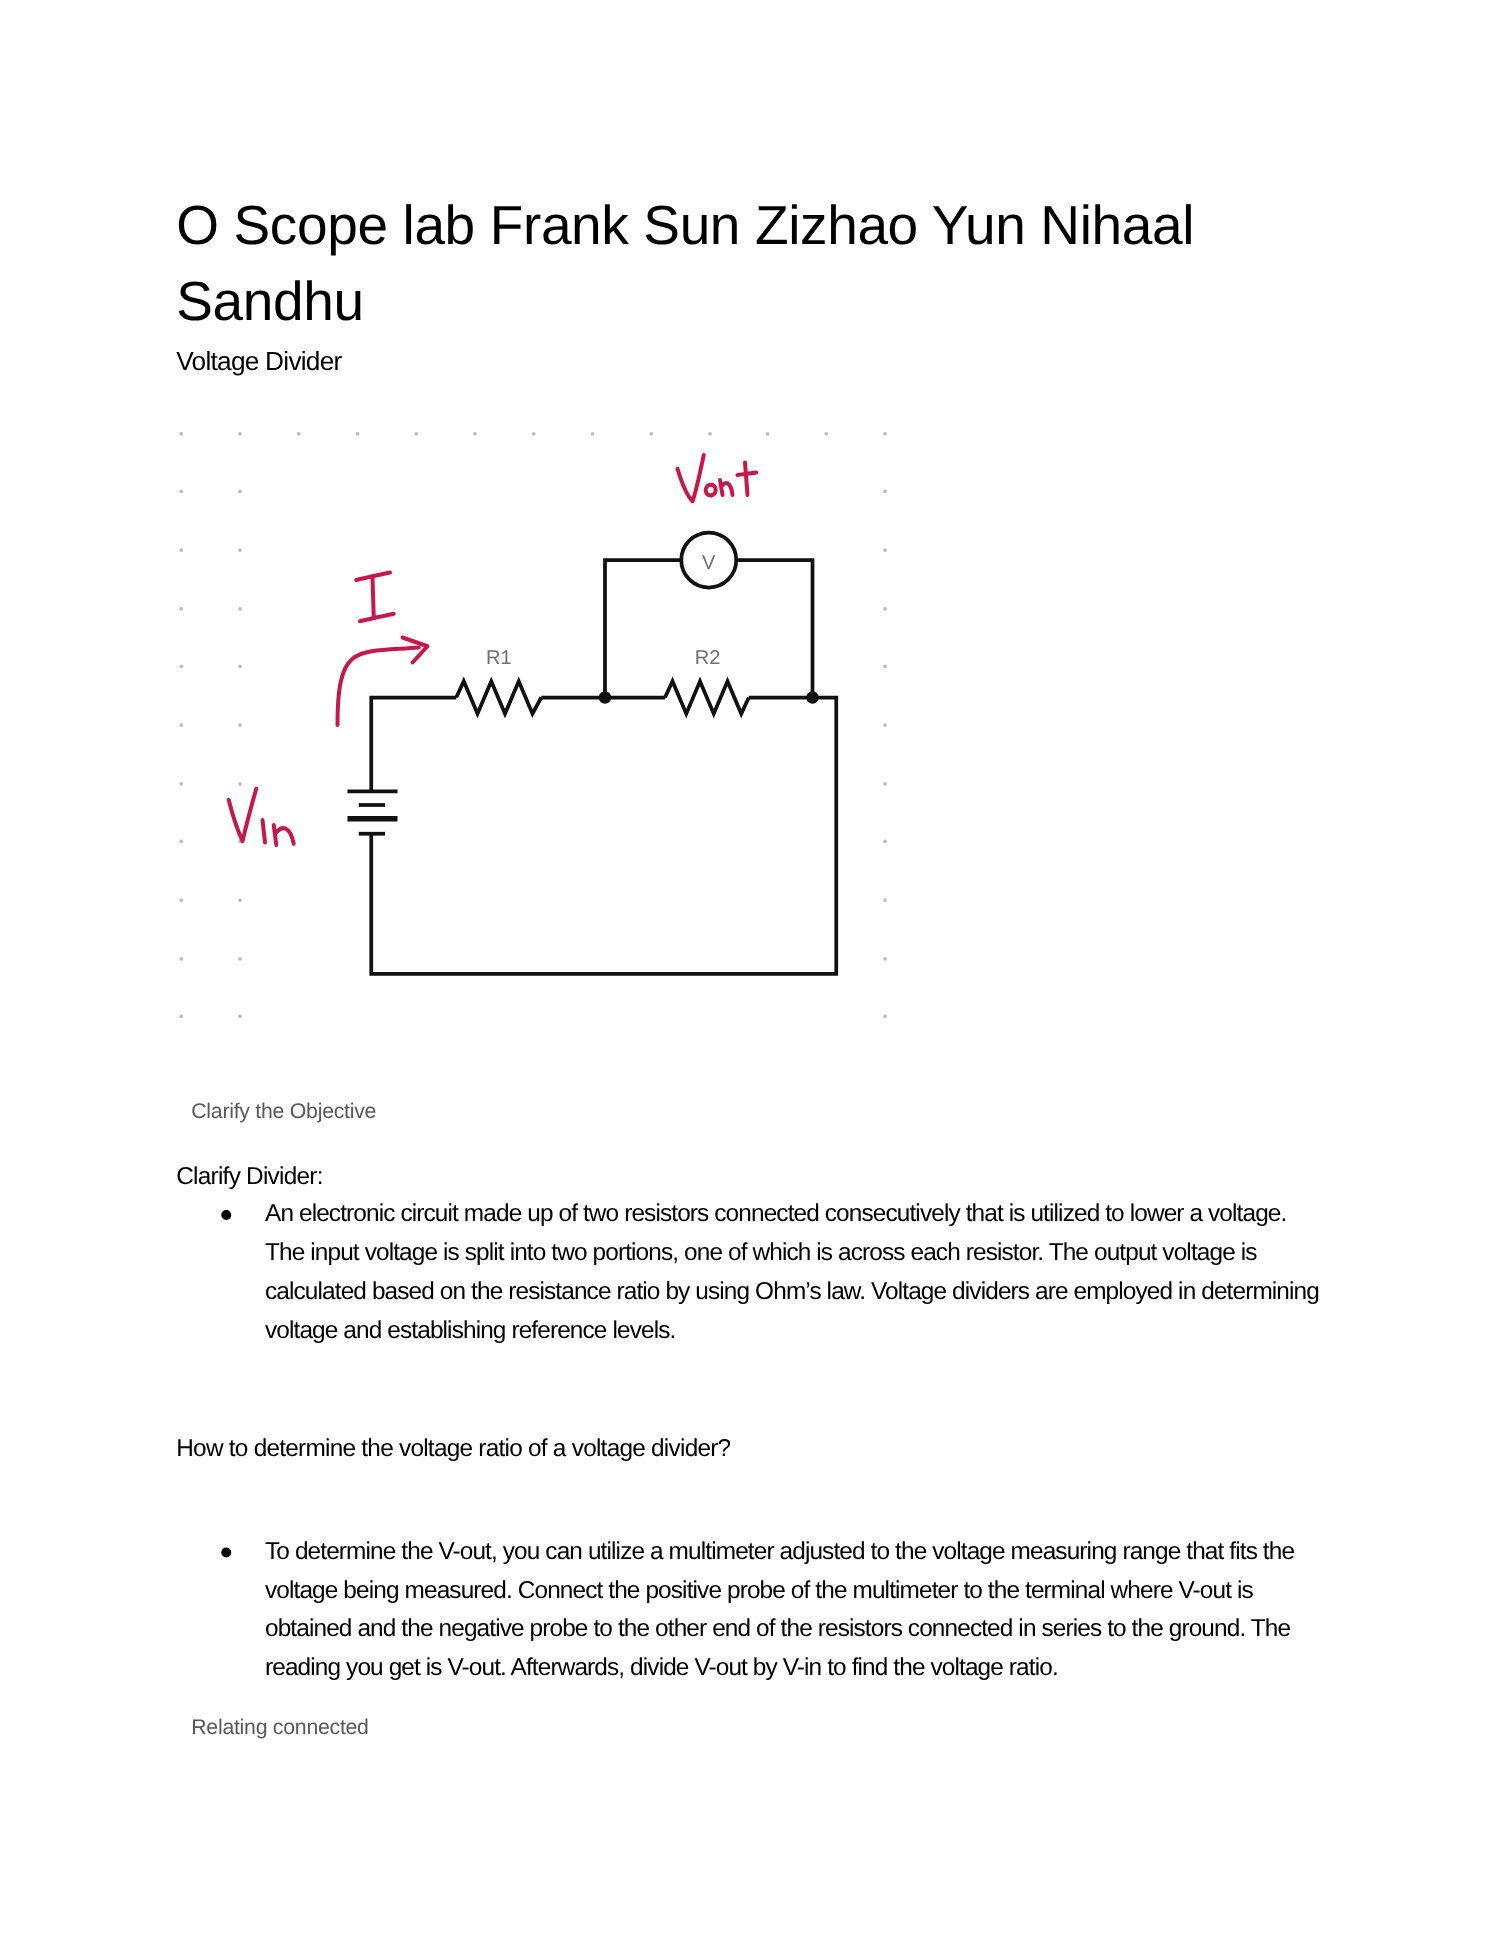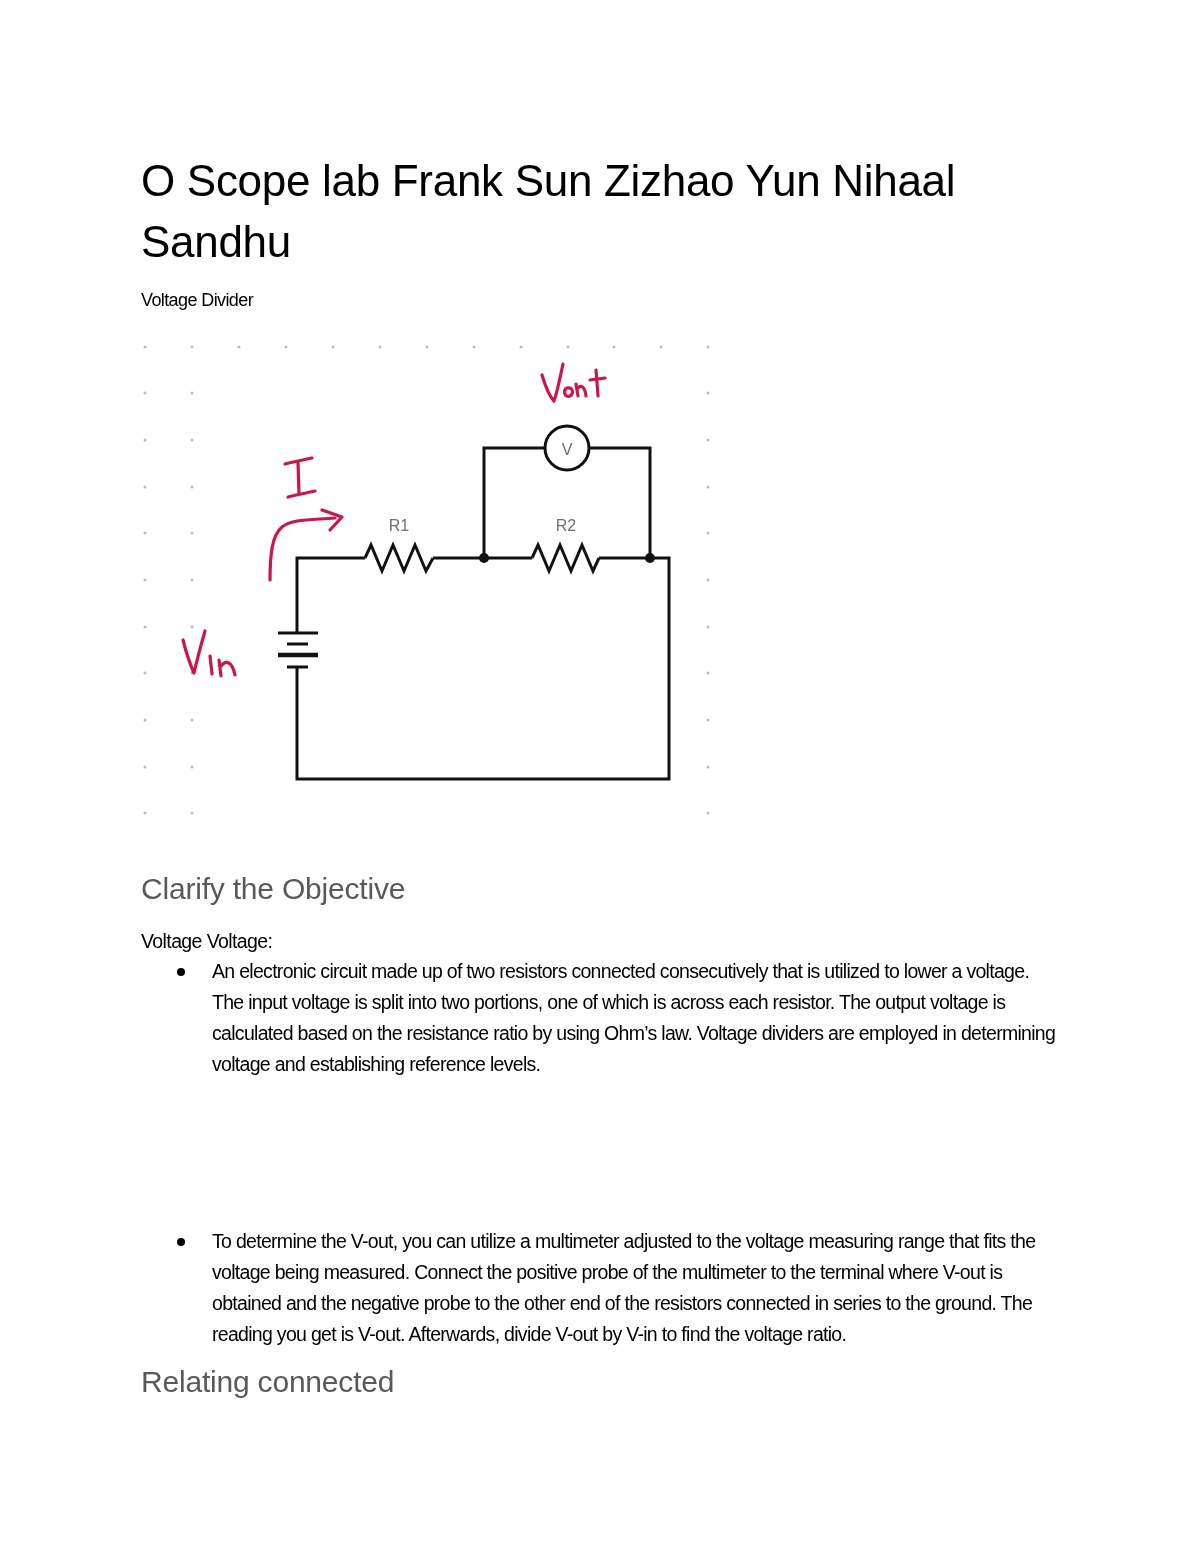--- a/index.html
+++ b/index.html
@@ -2,25 +2,25 @@
 <html><head>
 <meta charset="utf-8">
 <style>
   html, body { margin: 0; padding: 0; background: #ffffff; }
   body { width: 1200px; height: 1553px; position: relative; overflow: hidden;
          font-family: "Liberation Sans", sans-serif; color: #000; }
   .page { position: absolute; left: 0; top: 0; width: 1200px; height: 1287px; }
   .title { position: absolute; left: 141px; top: 150px; width: 920px;
            font-size: 44px; line-height: 61px; font-weight: normal; margin: 0;
            letter-spacing: -0.3px; }
-  .subtitle { position: absolute; left: 141px; top: 288px; font-size: 18px; line-height: 24px;
+  .subtitle { position: absolute; left: 141px; top: 278px; font-size: 21px; line-height: 24px;
               letter-spacing: -0.6px; }
   .figure { position: absolute; left: 130px; top: 330px; width: 600px; height: 500px; }
   .figure svg { display: block; }
-  .h2 { position: absolute; left: 141px; font-size: 30px; line-height: 32px; color: #595959;
+  .h2 { position: absolute; left: 153px; font-size: 17px; line-height: 32px; color: #595959;
         font-weight: normal; margin: 0; letter-spacing: -0.2px; }
   .para { position: absolute; left: 141px; font-size: 19.5px; line-height: 24px;
           letter-spacing: -0.6px; }
   .bullet { position: absolute; left: 141px; width: 920px; font-size: 19.5px; line-height: 31px;
             letter-spacing: -0.7px; }
   .bullet .dot { position: absolute; left: 36px; top: 12px; width: 8px; height: 8px;
                  background: #000; border-radius: 50%; }
   .bullet .text { margin-left: 71px; width: 850px; }
   .schem-label { font-family: "Liberation Sans", sans-serif; font-size: 16px; fill: #707070; }
 </style>
@@ -139,27 +139,28 @@
         <g>
           <path d="M183,640 C186,652 190,664 194,673 C197,660 201,645 205,631"></path>
           <path d="M210,656 L212,674"></path>
           <path d="M219,660 L221,676 M221,666 C226,660 232,661 235,675"></path>
         </g>
       </g>
     </svg>
   </div>
 
   <h2 class="h2" style="top:873px;">Clarify the Objective</h2>
-  <div class="para" style="top:929px;">Voltage Voltage:</div>
+  <div class="para" style="top:929px;">Clarify Divider:</div>
 
   <div class="bullet" style="top:956px;">
     <span class="dot"></span>
     <div class="text">An electronic circuit made up of two resistors connected consecutively that is utilized to lower a voltage. The input voltage is split into two portions, one of which is across each resistor. The output voltage is calculated based on the resistance ratio by using Ohm’s law. Voltage dividers are employed in determining voltage and establishing reference levels.</div>
   </div>
 
+  <div class="para" style="top:1147px;">How to determine the voltage ratio of a voltage divider?</div>
 
   <div class="bullet" style="top:1226px;">
     <span class="dot"></span>
     <div class="text">To determine the V-out, you can utilize a multimeter adjusted to the voltage measuring range that fits the voltage being measured. Connect the positive probe of the multimeter to the terminal where V-out is obtained and the negative probe to the other end of the resistors connected in series to the ground. The reading you get is V-out. Afterwards, divide V-out by V-in to find the voltage ratio.</div>
   </div>
 
   <h2 class="h2" style="top:1366px;">Relating connected</h2>
 
 </div>
 

